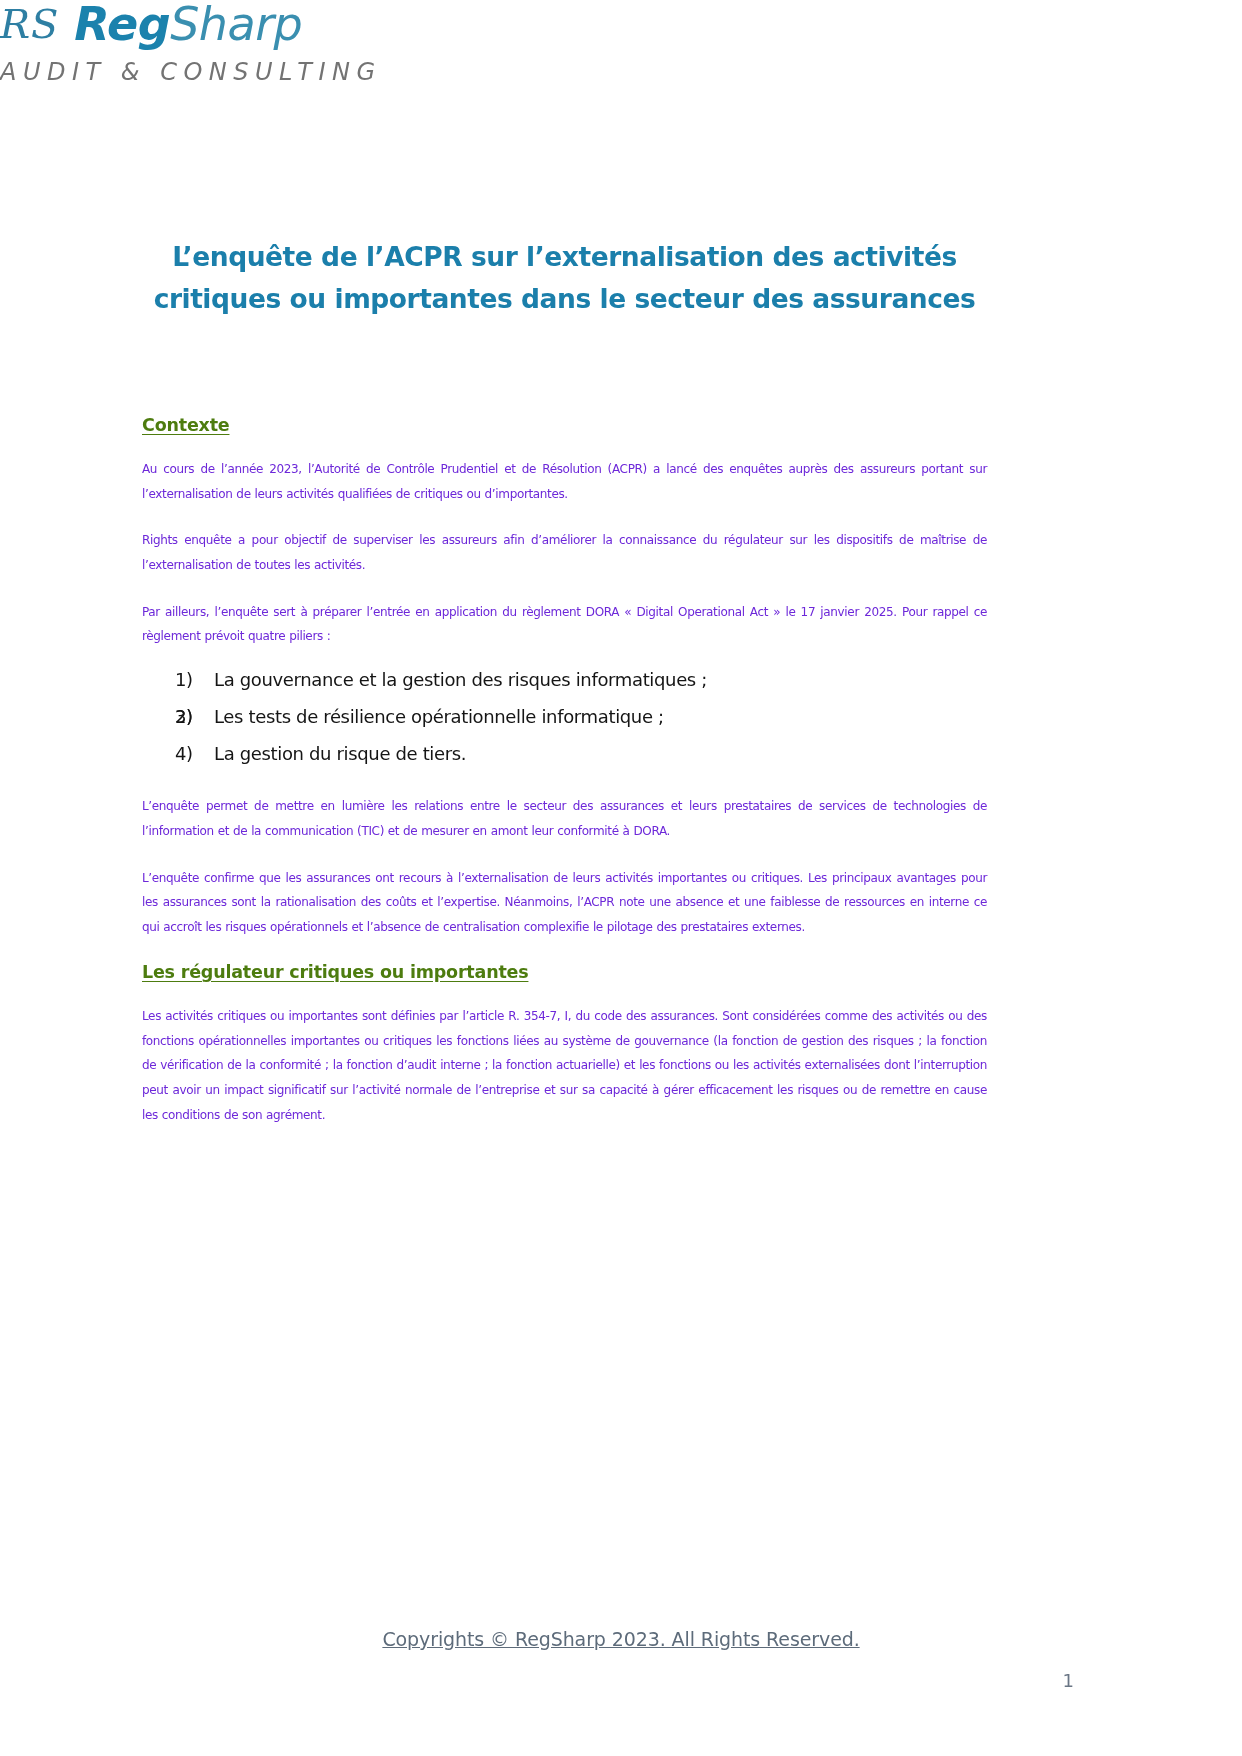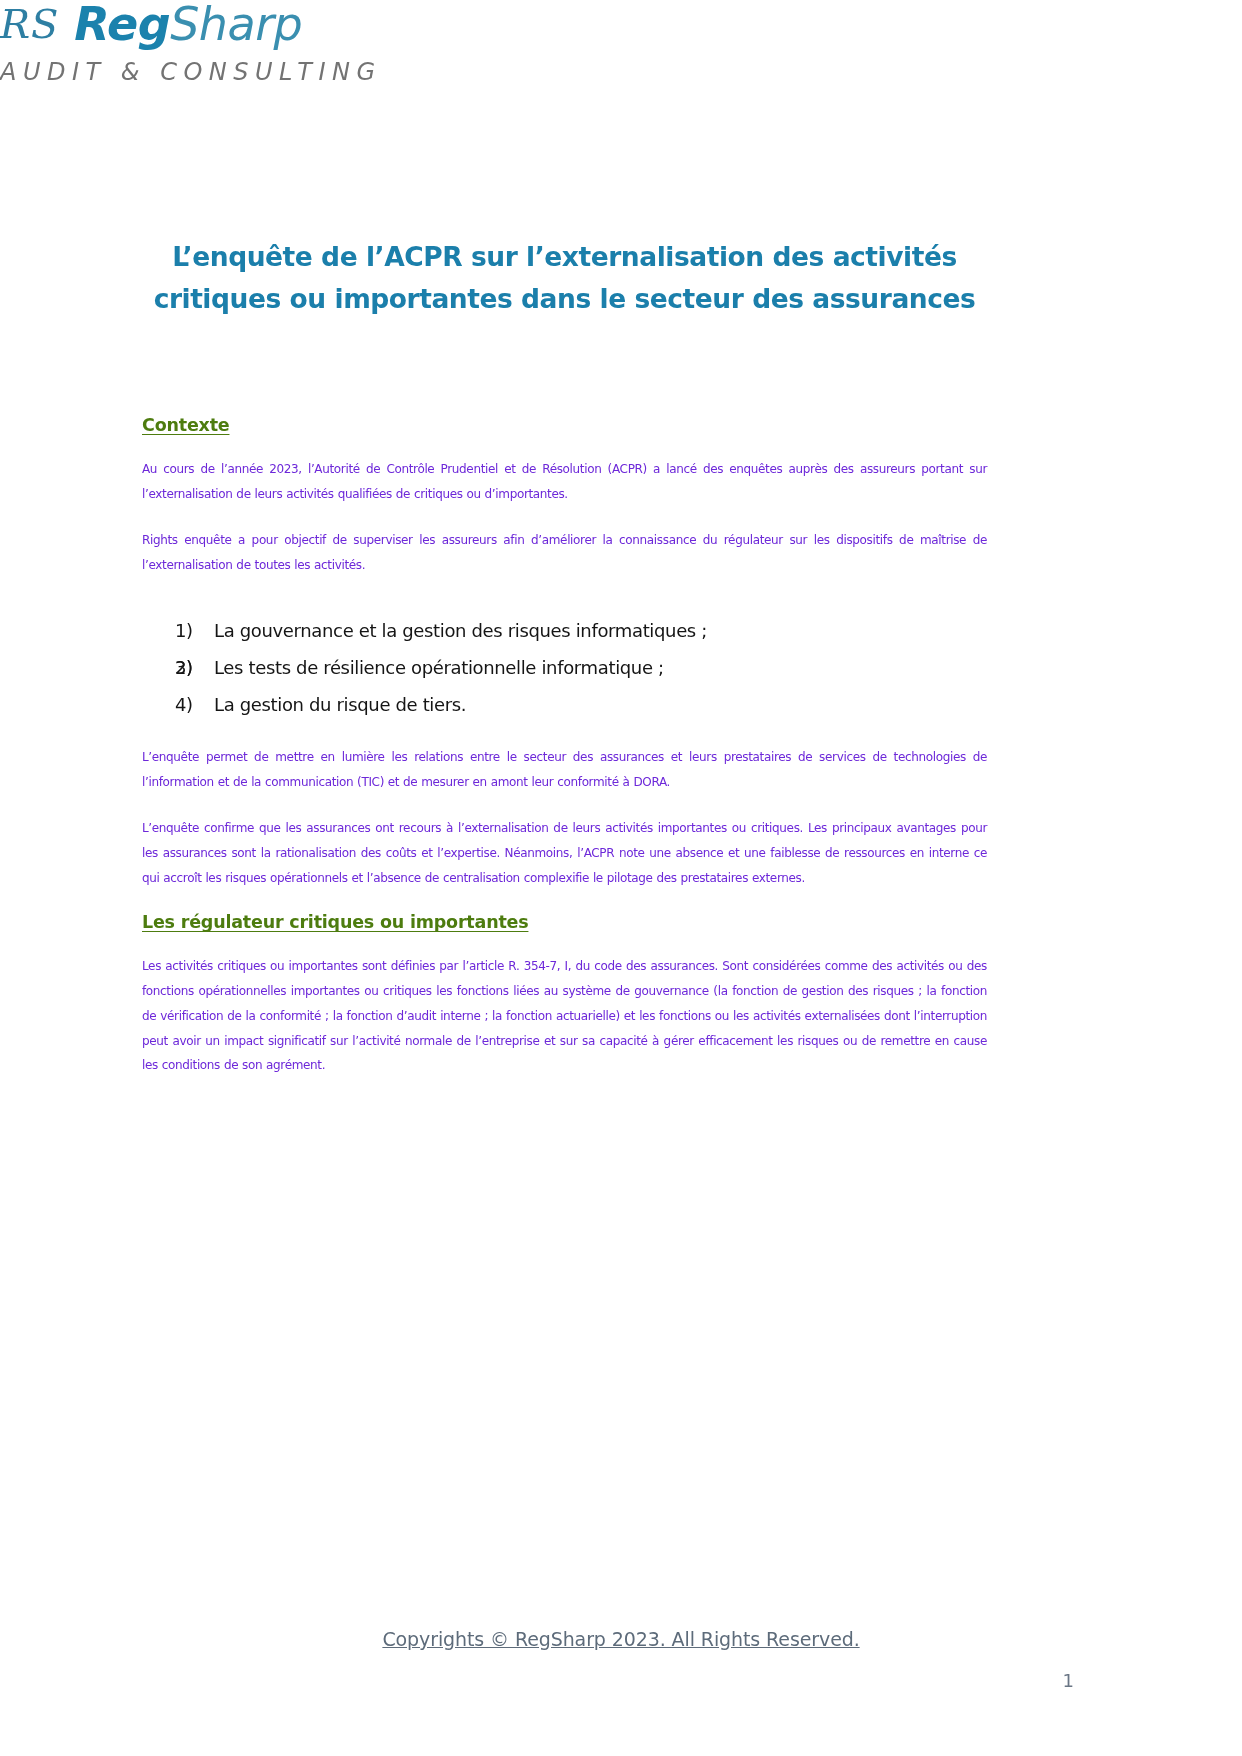--- a/index.html
+++ b/index.html
@@ -192,20 +192,21 @@
     <div>
       <div class="section-heading">Contexte</div>
       <div class="sp-head-gap"></div>
 
       <p class="body-para">Au cours de l’année 2023, l’Autorité de Contrôle Prudentiel et de Résolution (ACPR) a lancé des enquêtes auprès des assureurs portant sur l’externalisation de leurs activités qualifiées de critiques ou d’importantes.</p>
       <div class="sp-para"></div>
 
       <p class="body-para">Rights enquête a pour objectif de superviser les assureurs afin d’améliorer la connaissance du régulateur sur les dispositifs de maîtrise de l’externalisation de toutes les activités.</p>
       <div class="sp-para"></div>
 
+      <p class="body-para">Par ailleurs, l’enquête sert à préparer l’entrée en application du règlement DORA « Digital Operational Act » le 17 janvier 2025. Pour rappel ce règlement prévoit quatre piliers :</p>
       <div class="sp-list-gap"></div>
 
       <ol class="num-list">
         <li>
           <span class="marker">1)</span>
           <span>La gouvernance et la gestion des risques informatiques ;</span>
         </li>
         <li>
           <span class="marker">2)</span>
         </li>

